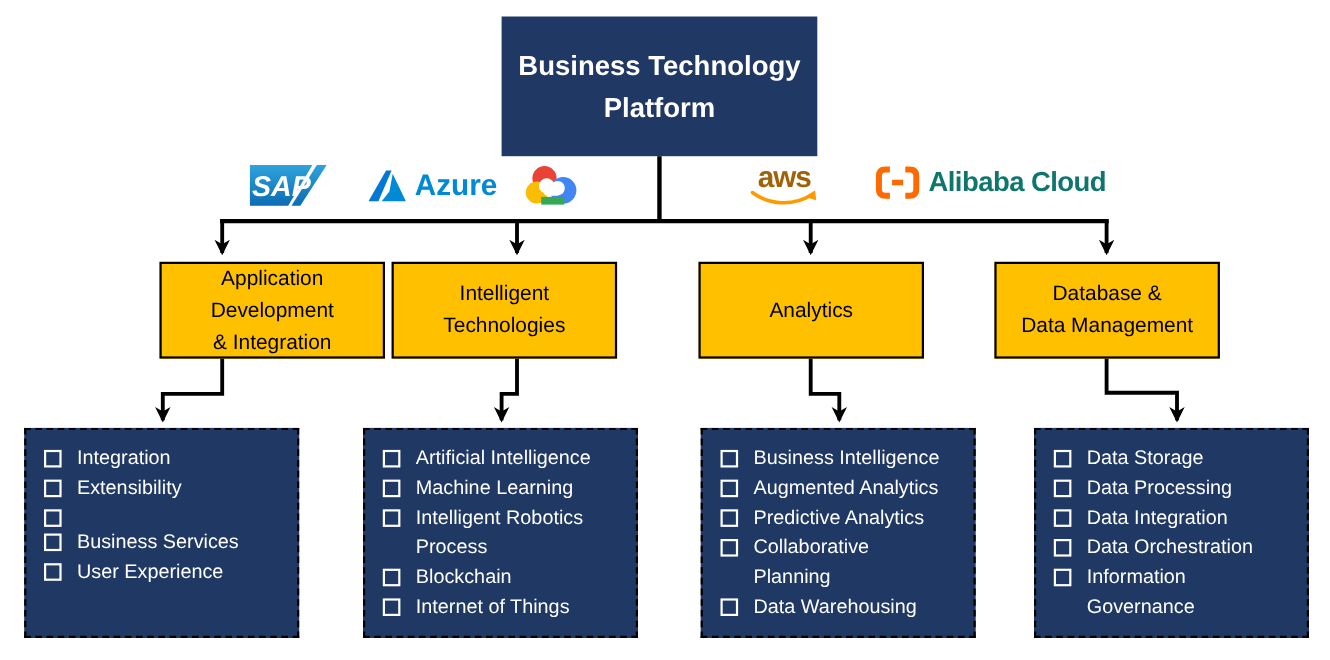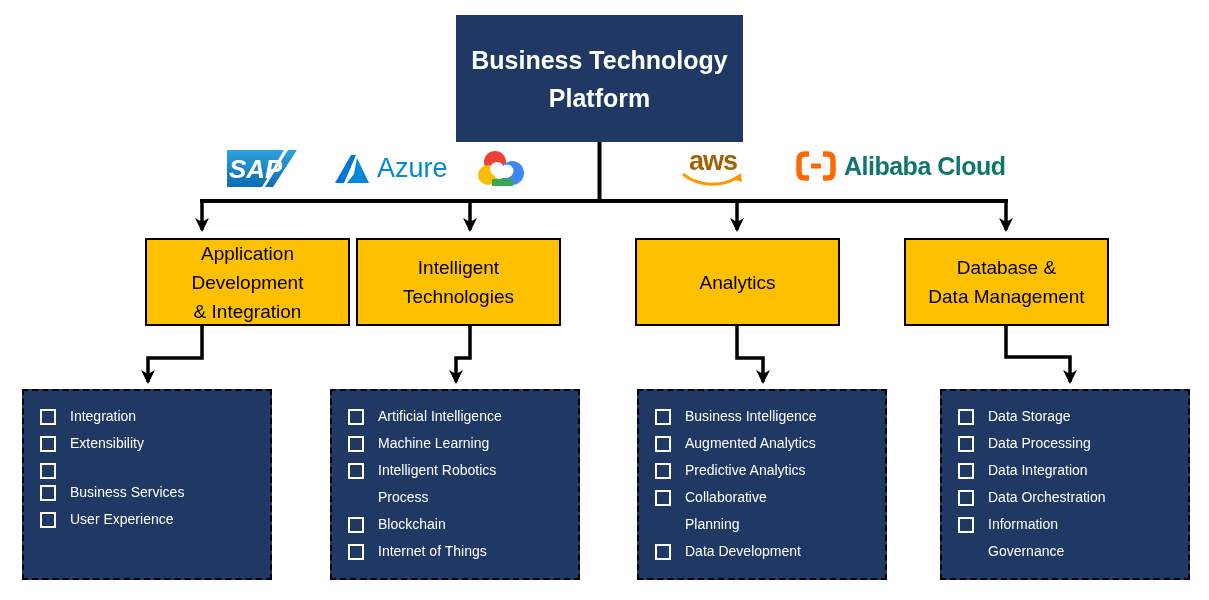--- a/index.html
+++ b/index.html
@@ -15,21 +15,21 @@
     position:absolute;left:456px;top:15px;width:287px;height:127px;
     background:#1f3864;display:flex;align-items:center;justify-content:center;
     text-align:center;
   }
   .title-box span{color:#fff;font-size:25px;font-weight:bold;line-height:38px;}
 
   
   .logo{position:absolute;display:flex;align-items:center;}
   .logo-sap{left:227px;top:150px;}
   .logo-azure{left:335px;top:153px;}
-  .azure-text{color:#0089d6;font-size:27px;font-weight:400;margin-left:6px;}
+  .azure-text{color:#0089d6;font-size:27px;font-weight:700;margin-left:6px;}
   .logo-gcloud{left:477px;top:146px;}
   .logo-aws{left:682px;top:147px;display:block;}
   .aws-text{display:block;color:#a16207;font-size:27px;font-weight:bold;letter-spacing:-1px;line-height:28px;text-align:center;}
   .aws-swoosh{display:block;margin-top:-2px;}
   .logo-alibaba{left:796px;top:151px;}
   .alibaba-text{color:#0f766e;font-size:25px;font-weight:600;margin-left:8px;letter-spacing:-0.5px;}
 
   
   .cat{
     position:absolute;top:238px;width:205px;height:88px;background:#ffc000;
@@ -50,21 +50,21 @@
   }
   .list-0{left:22px;}
   .list-1{left:330px;}
   .list-2{left:637px;}
   .list-3{left:940px;}
   .li{display:flex;align-items:flex-start;}
   .cb{
     flex:0 0 auto;width:12px;height:12px;border:2px solid #fff;
     margin:6px 14px 0 2px;background:transparent;
   }
-  .li span.txt{font-size:14px;line-height:27px;color:#fff;}
+  .li span.txt{font-size:18px;line-height:27px;color:#fff;}
 </style>
 </head>
 <body>
 
 <div class="canvas">
 
   <svg class="connectors" width="1209" height="600" viewBox="0 0 1209 600">
     <defs>
       <marker id="arrow" markerUnits="userSpaceOnUse" markerWidth="16" markerHeight="16" viewBox="0 0 16 16" refX="13" refY="8" orient="auto">
         <path d="M1,1 L15,8 L1,15 L5,8 Z" fill="#000"></path>
@@ -218,21 +218,21 @@
         <span class="cb"></span>
         <span class="txt prelines">Predictive Analytics</span>
       </div>
     <div class="li">
         <span class="cb"></span>
         <span class="txt prelines">Collaborative
 Planning</span>
       </div>
     <div class="li">
         <span class="cb"></span>
-        <span class="txt prelines">Data Development</span>
+        <span class="txt prelines">Data Warehousing</span>
       </div>
   </div>
 
   <div class="list list-3">
     <div class="li">
         <span class="cb"></span>
         <span class="txt prelines">Data Storage</span>
       </div>
     <div class="li">
         <span class="cb"></span>

